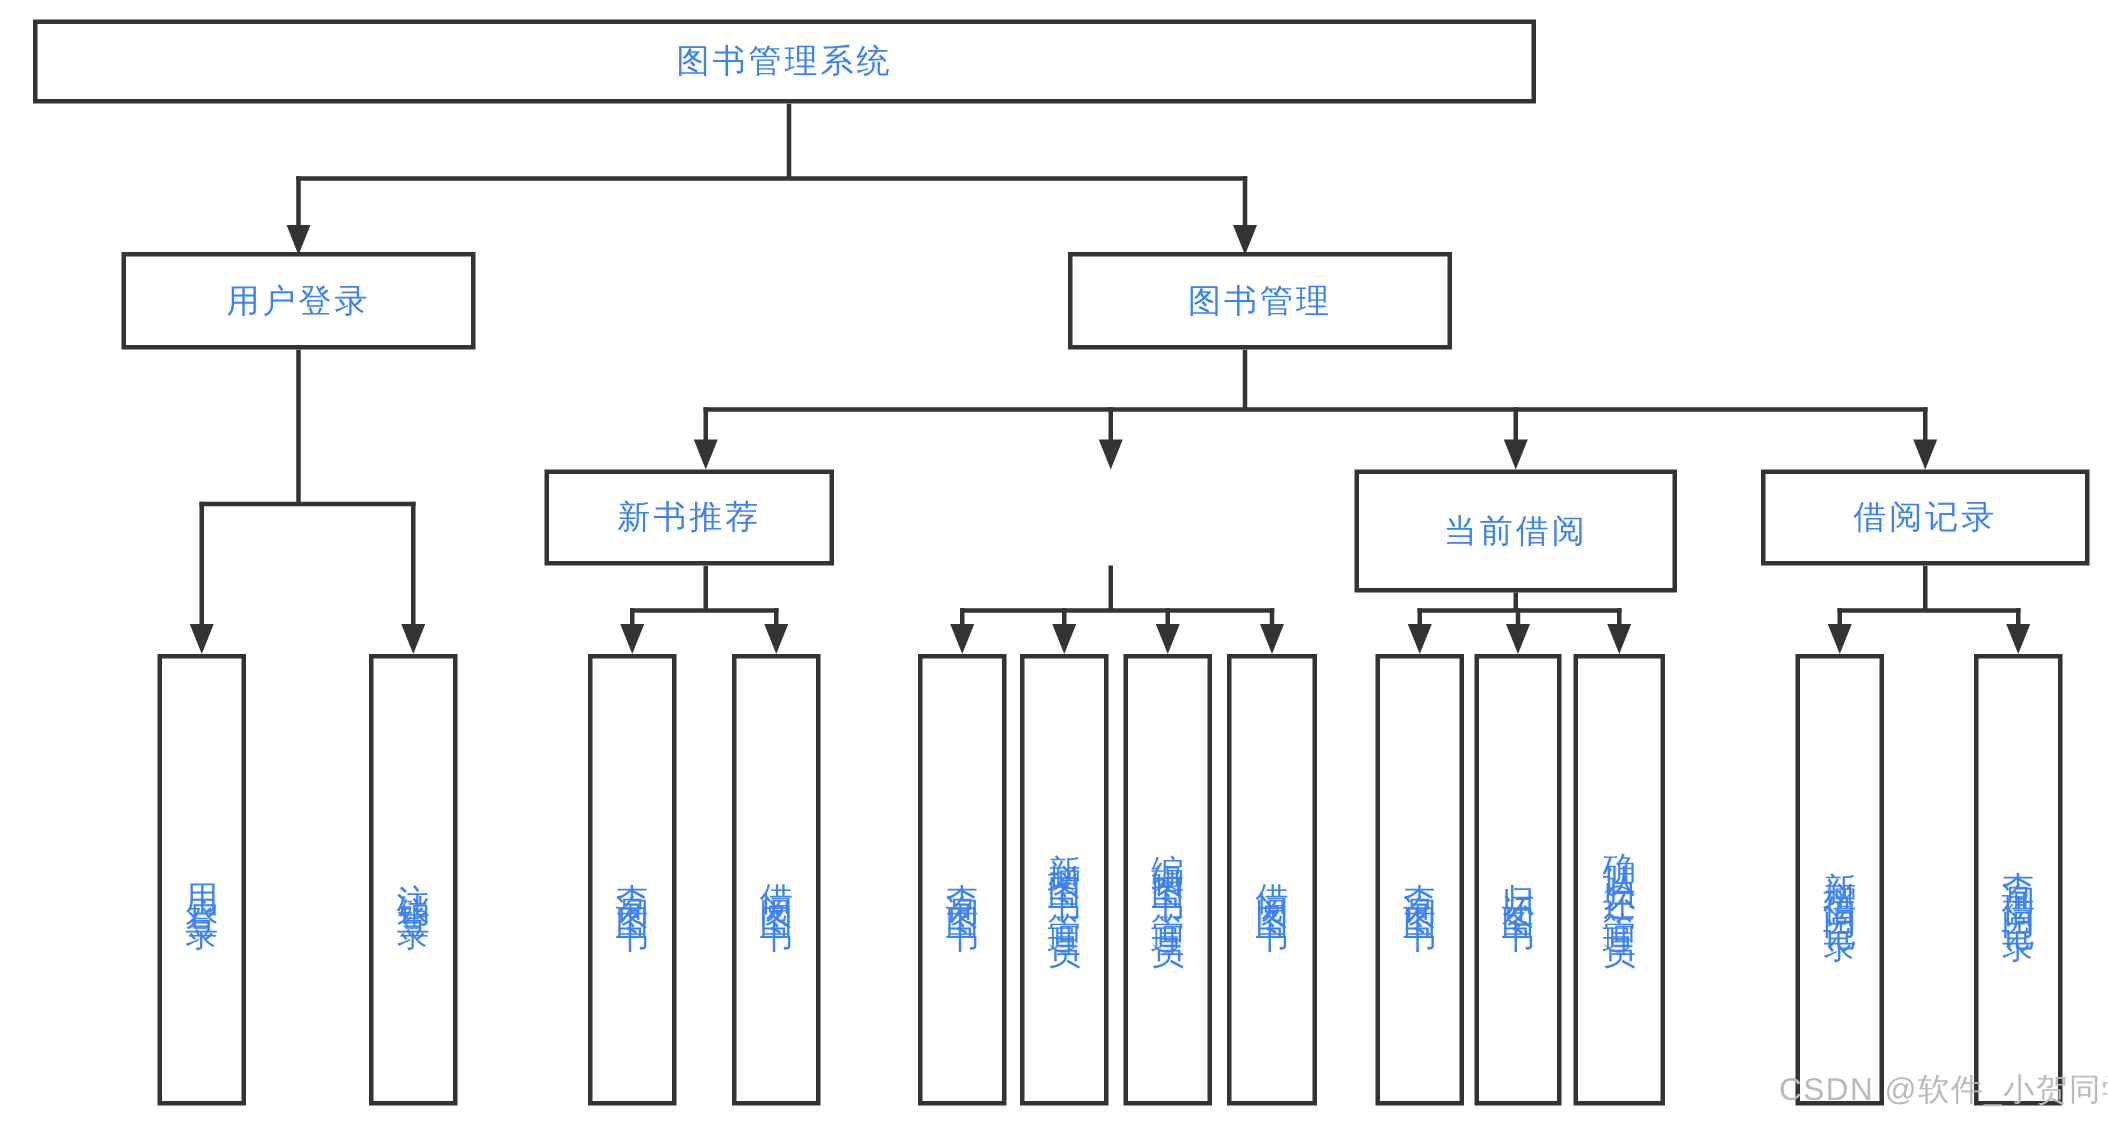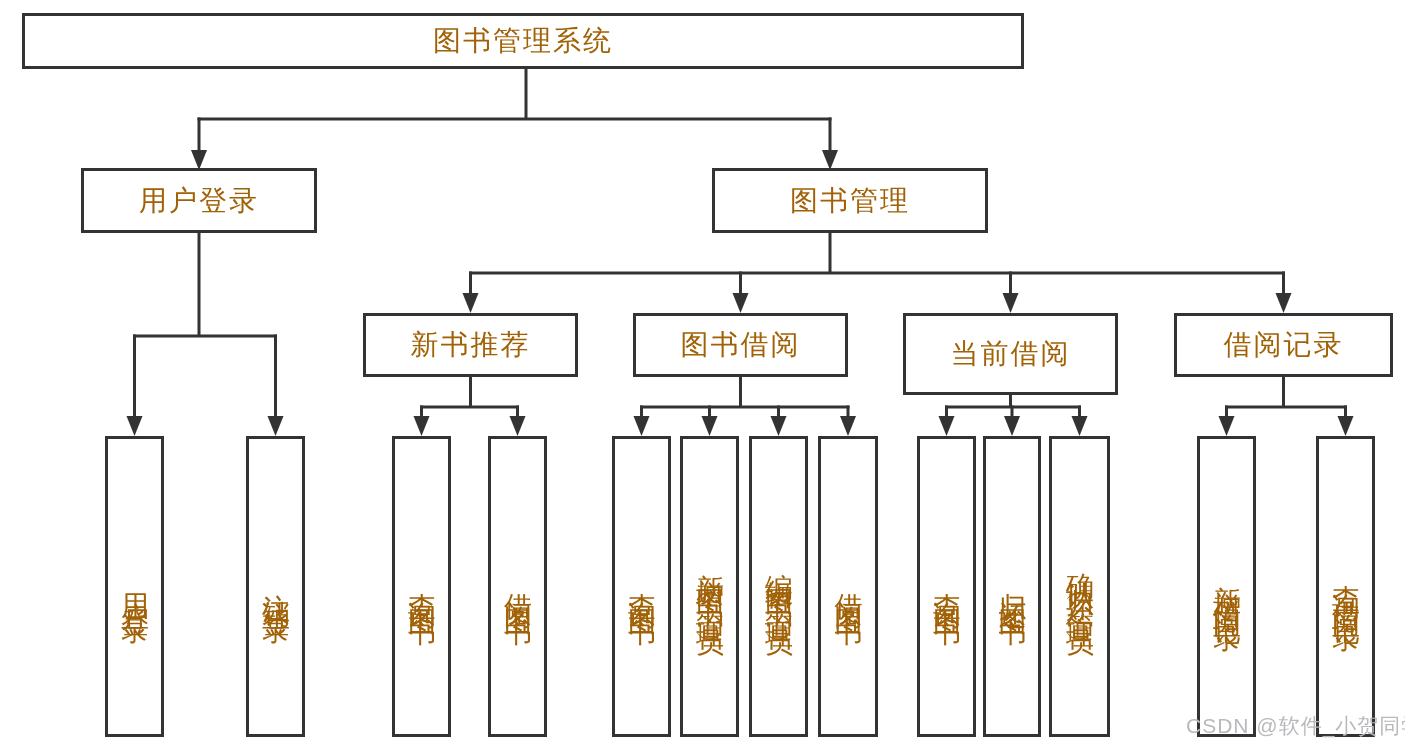--- a/index.html
+++ b/index.html
@@ -20,22 +20,22 @@
     position: absolute;
     background: #ffffff;
     border: 3px solid #333333;
     box-sizing: border-box;
     display: flex;
     align-items: center;
     justify-content: center;
     z-index: 2;
   }
   .box .lbl {
-    color: #a16207;
-    font-size: 28px;
+    color: #3b82f6;
+    font-size: 22px;
     line-height: 1;
     white-space: nowrap;
     letter-spacing: 2px;
   }
   .box.v .lbl {
     writing-mode: vertical-rl;
     text-orientation: mixed;
     letter-spacing: 8px;
     white-space: normal;
   }
@@ -121,29 +121,26 @@
     </g>
   </svg>
 
   <div class="box h" style="left:22px;top:13px;width:1002px;height:56px">
     <span class="lbl">图书管理系统</span>
   </div>
 
   <div class="box h" style="left:81px;top:168px;width:236px;height:65px">
     <span class="lbl">用户登录</span>
   </div>
-  <div class="box h" style="left:712px;top:168px;width:276px;height:65px">
+  <div class="box h" style="left:712px;top:168px;width:256px;height:65px">
     <span class="lbl">图书管理</span>
   </div>
 
-  <div class="box h" style="left:363px;top:313px;width:215px;height:64px">
+  <div class="box h" style="left:363px;top:313px;width:193px;height:64px">
     <span class="lbl">新书推荐</span>
-  </div>
-  <div class="box h" style="left:633px;top:313px;width:215px;height:64px">
-    <span class="lbl">图书借阅</span>
   </div>
   <div class="box h" style="left:903px;top:313px;width:215px;height:82px">
     <span class="lbl">当前借阅</span>
   </div>
   <div class="box h" style="left:1174px;top:313px;width:219px;height:64px">
     <span class="lbl">借阅记录</span>
   </div>
 
   <div class="box v" style="left:105px;top:436px;width:59px;height:301px">
     <span class="lbl">用户登录</span>

